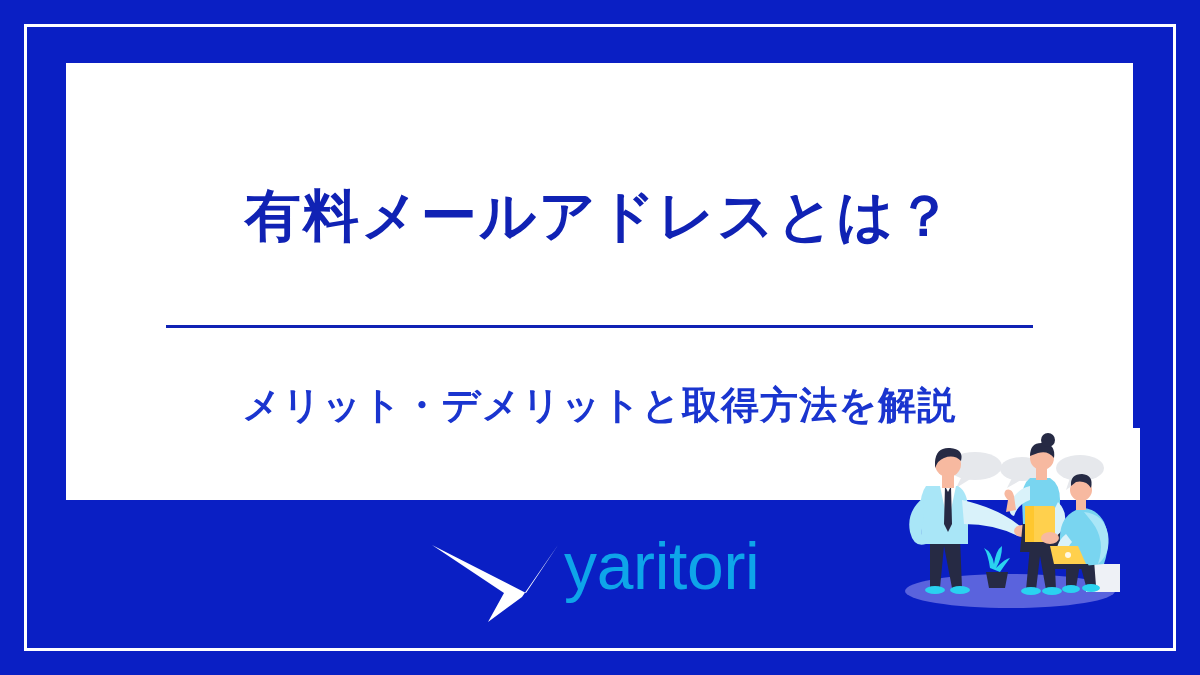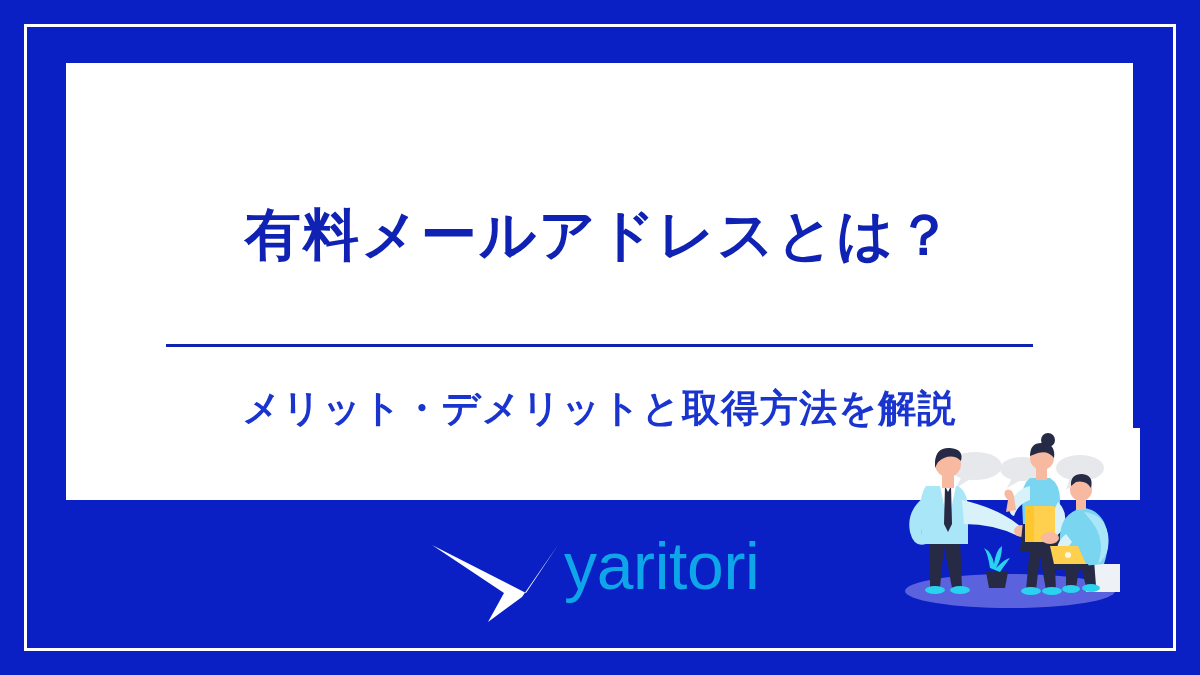--- a/index.html
+++ b/index.html
@@ -41,21 +41,20 @@
     height: 437px;
     background: #ffffff;
   }
 
   .panel-inner {
     position: absolute;
     left: 0;
     top: 0;
     right: 0;
     bottom: 0;
-    margin-top: 19px;
   }
 
   .title {
     position: absolute;
     left: 0;
     right: 0;
     top: 122px;
     text-align: center;
     color: #1022b4;
     font-size: 56px;
@@ -71,21 +70,21 @@
     top: 262px;
     width: 867px;
     height: 3px;
     background: #1022b4;
   }
 
   .subtitle {
     position: absolute;
     left: 0;
     right: 0;
-    top: 304px;
+    top: 320px;
     text-align: center;
     color: #1a35cf;
     font-size: 38px;
     font-weight: 700;
     letter-spacing: 0.03em;
     line-height: 1.2;
     white-space: nowrap;
   }
 
   

